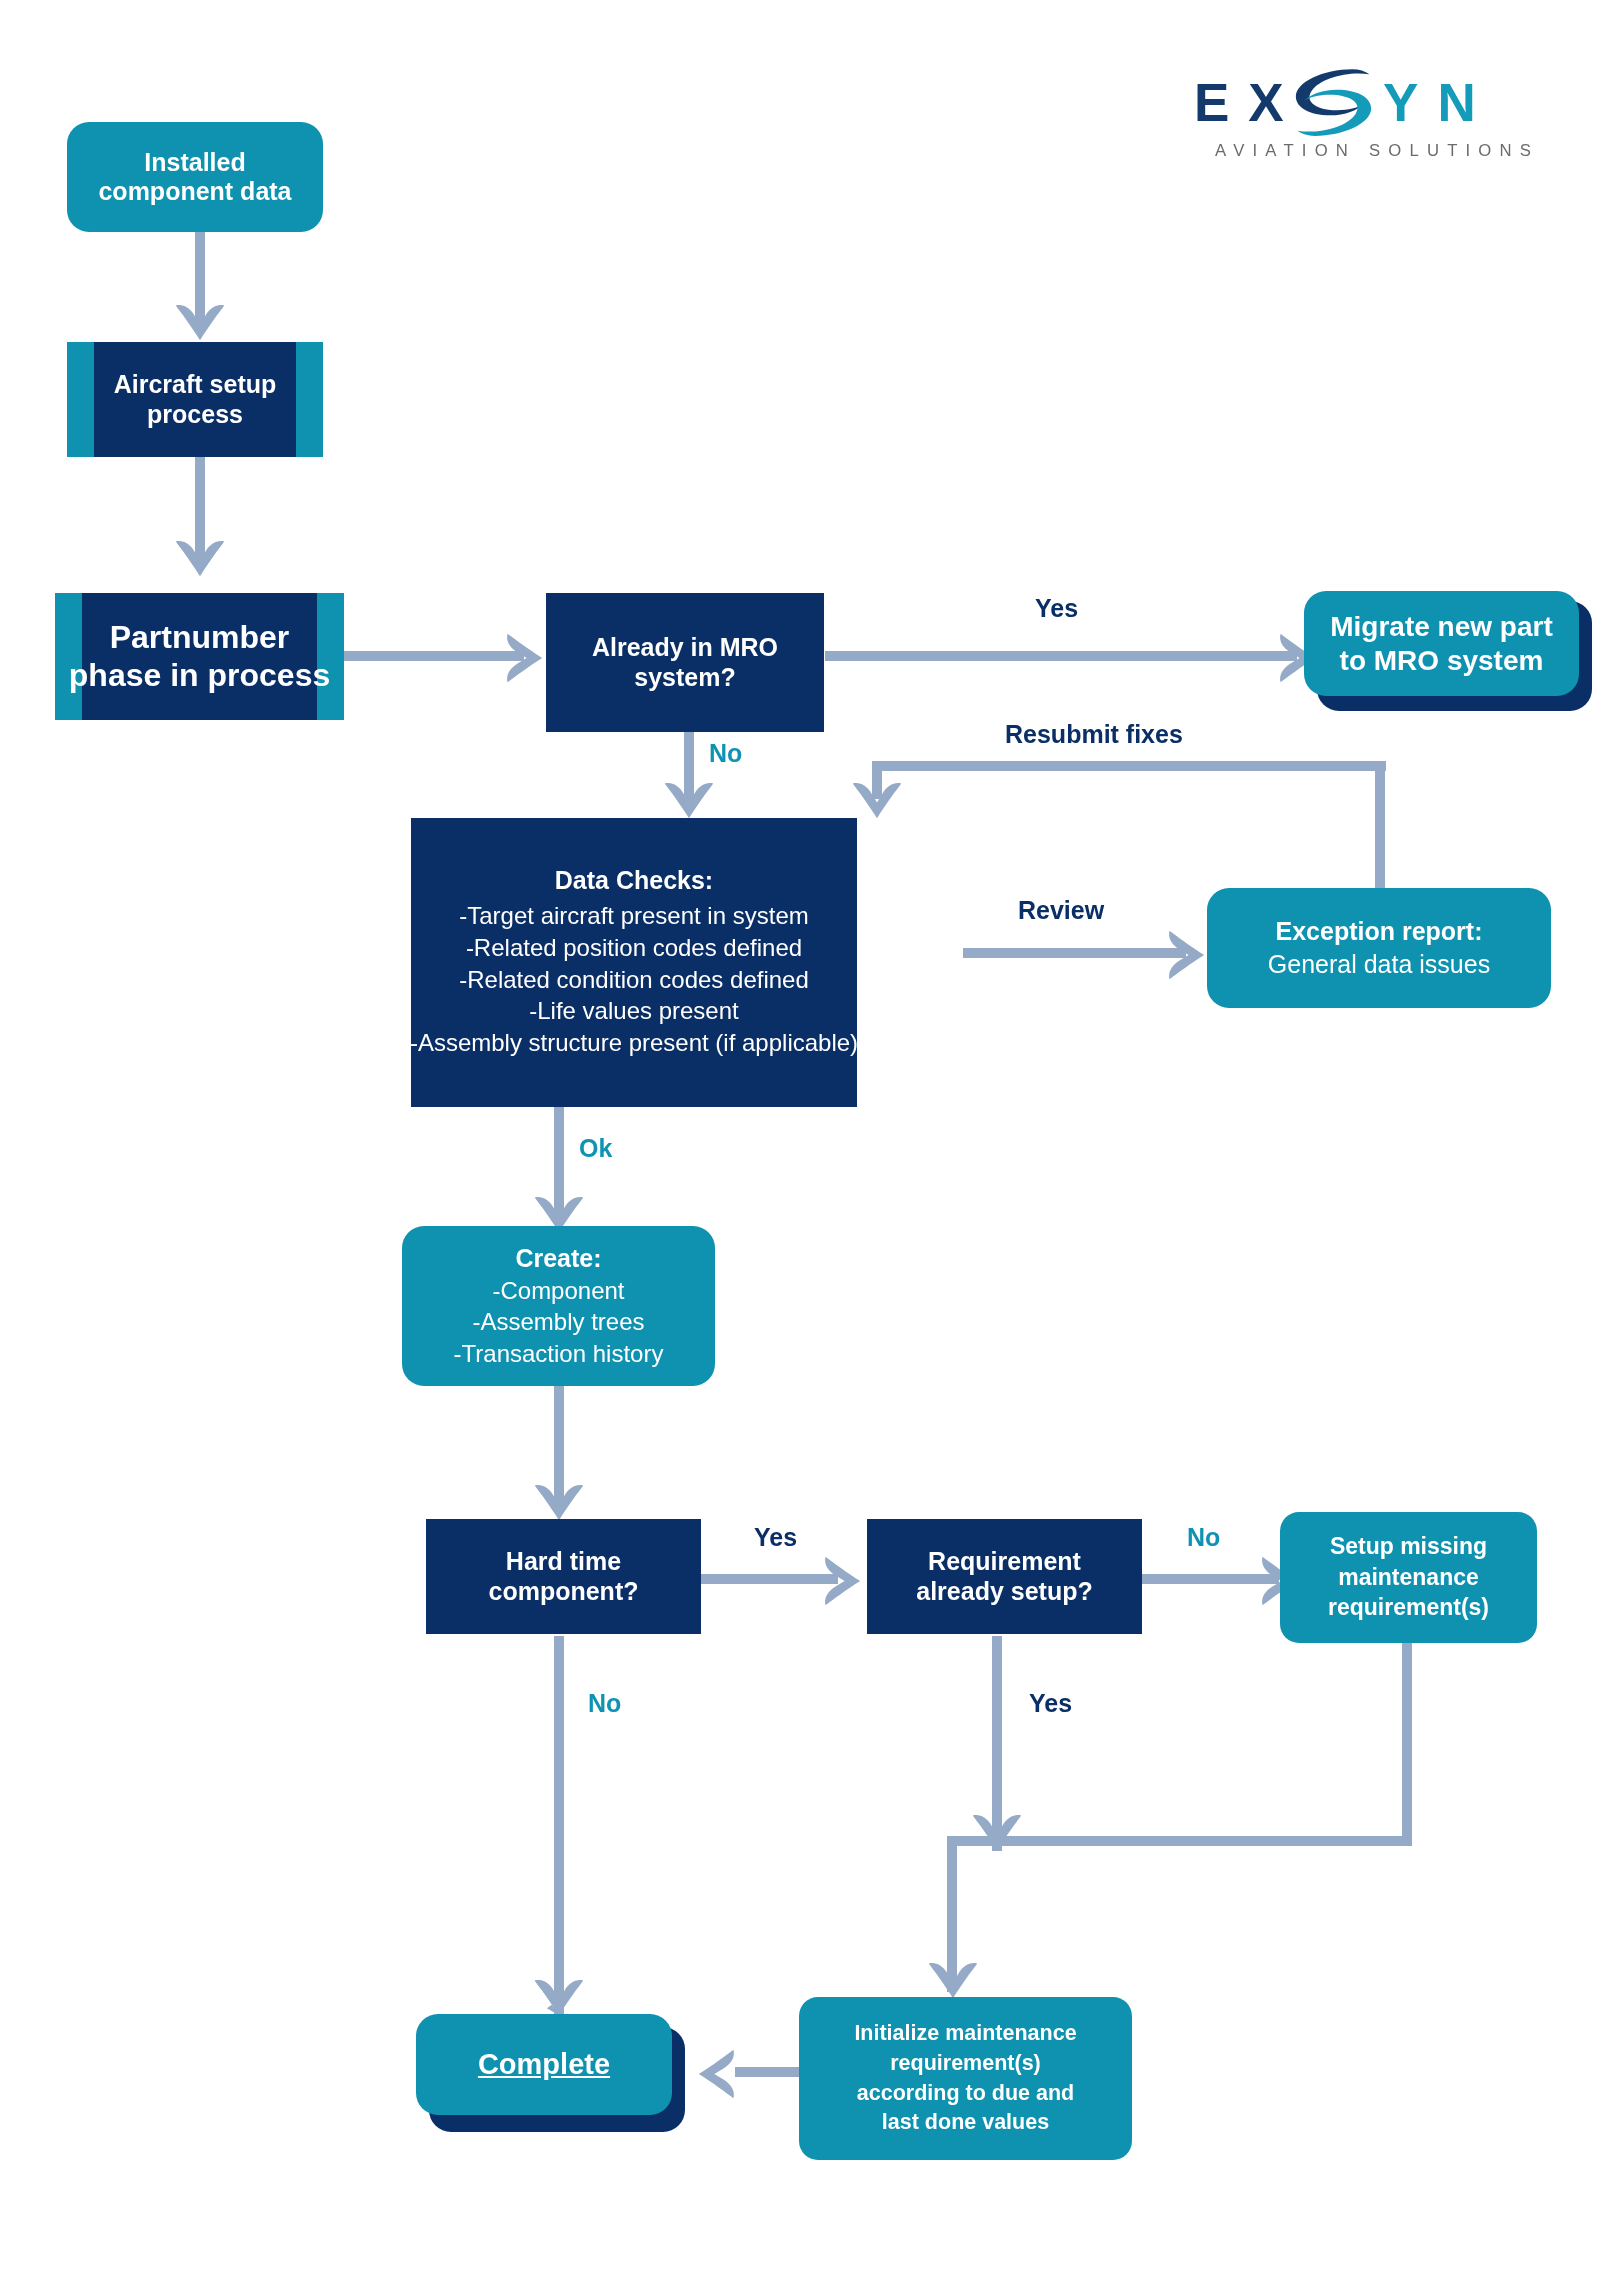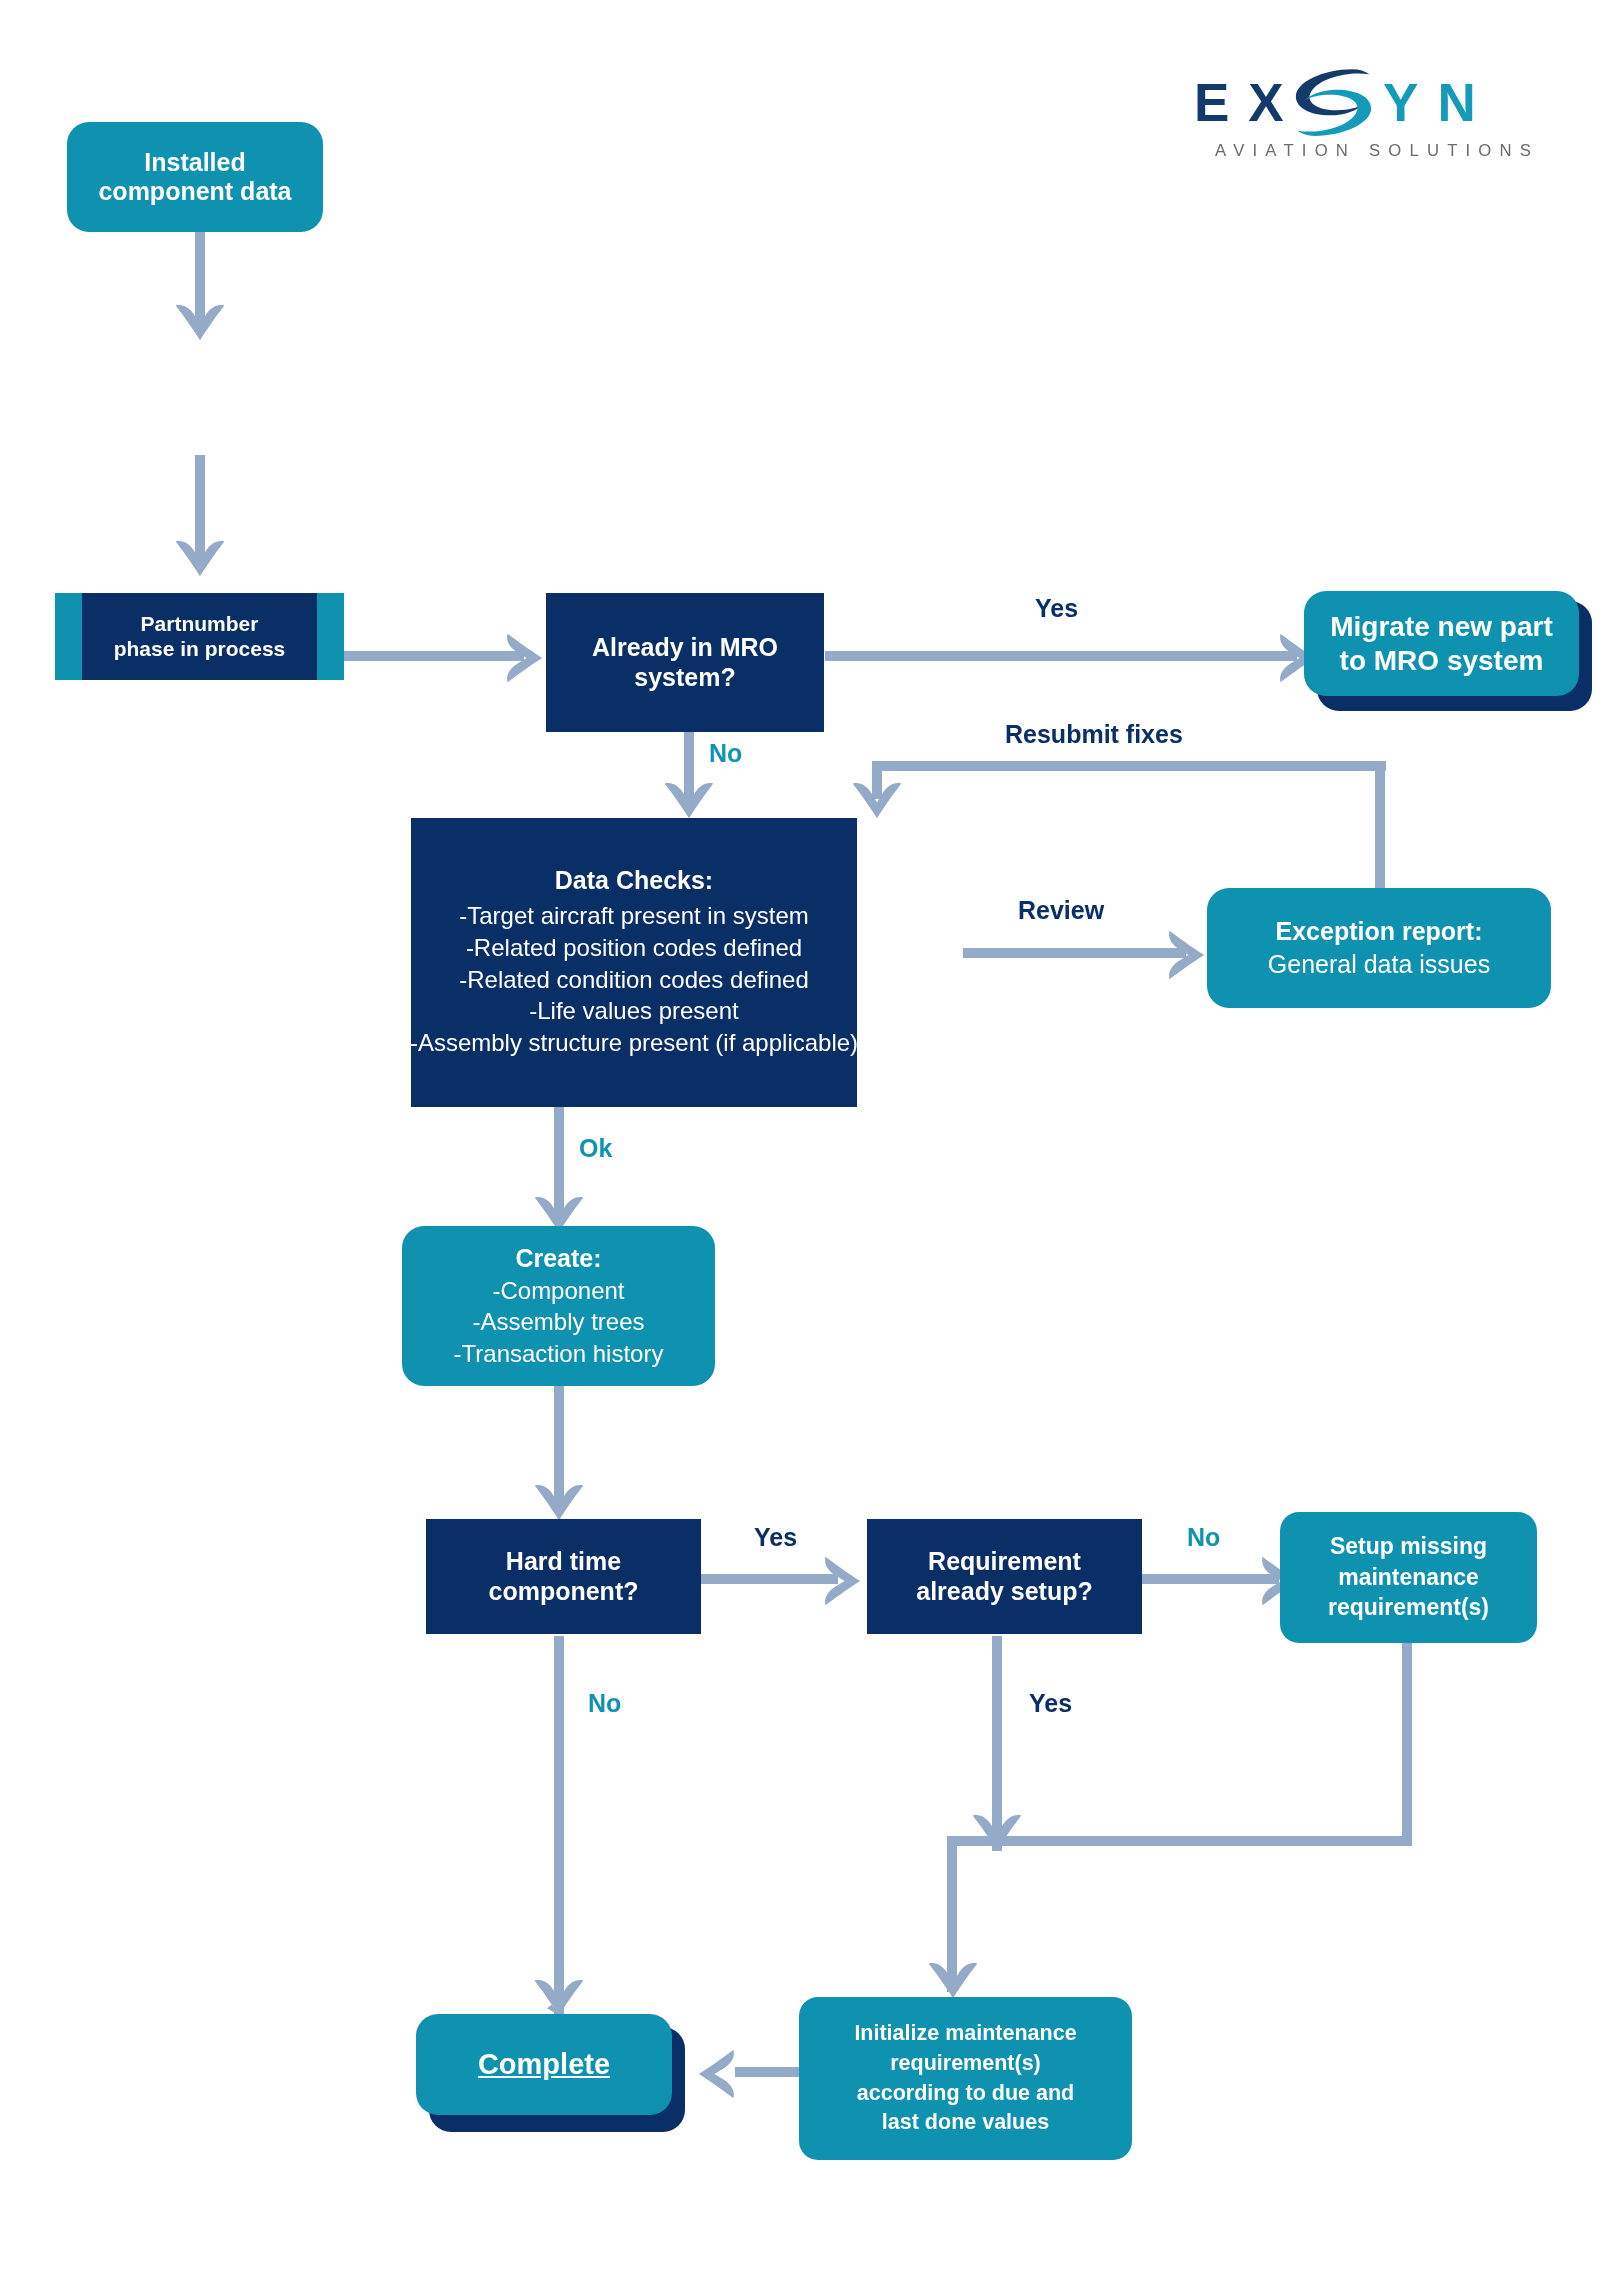--- a/index.html
+++ b/index.html
@@ -265,22 +265,26 @@
   <div class="elabel lab-navy" style="left:754px;top:1523px;font-size:25px;">Yes</div>
   <div class="elabel lab-teal" style="left:588px;top:1689px;font-size:25px;">No</div>
   <div class="elabel lab-teal" style="left:1187px;top:1523px;font-size:25px;">No</div>
   <div class="elabel lab-navy" style="left:1029px;top:1689px;font-size:25px;">Yes</div>
 
   <div class="node teal" style="left:67px;top:122px;width:256px;height:110px;font-size:25px;">
     <span class="ln">Installed</span>
     <span class="ln">component data</span>
   </div>
 
-
-  <div class="node predef" style="left:55px;top:593px;width:289px;height:87px;font-size:21px;">
+  <div class="node predef" style="left:67px;top:342px;width:256px;height:115px;font-size:25px;">
+    <span class="ln">Aircraft setup</span>
+    <span class="ln">process</span>
+  </div>
+
+  <div class="node predef" style="left:55px;top:593px;width:289px;height:127px;font-size:32px;">
     <span class="ln">Partnumber</span>
     <span class="ln">phase in process</span>
   </div>
 
   <div class="node navy" style="left:546px;top:593px;width:278px;height:139px;font-size:25px;">
     <span class="ln">Already in MRO</span>
     <span class="ln">system?</span>
   </div>
 
   <div class="shadow" style="left:1317px;top:601px;width:275px;height:110px;"></div>

